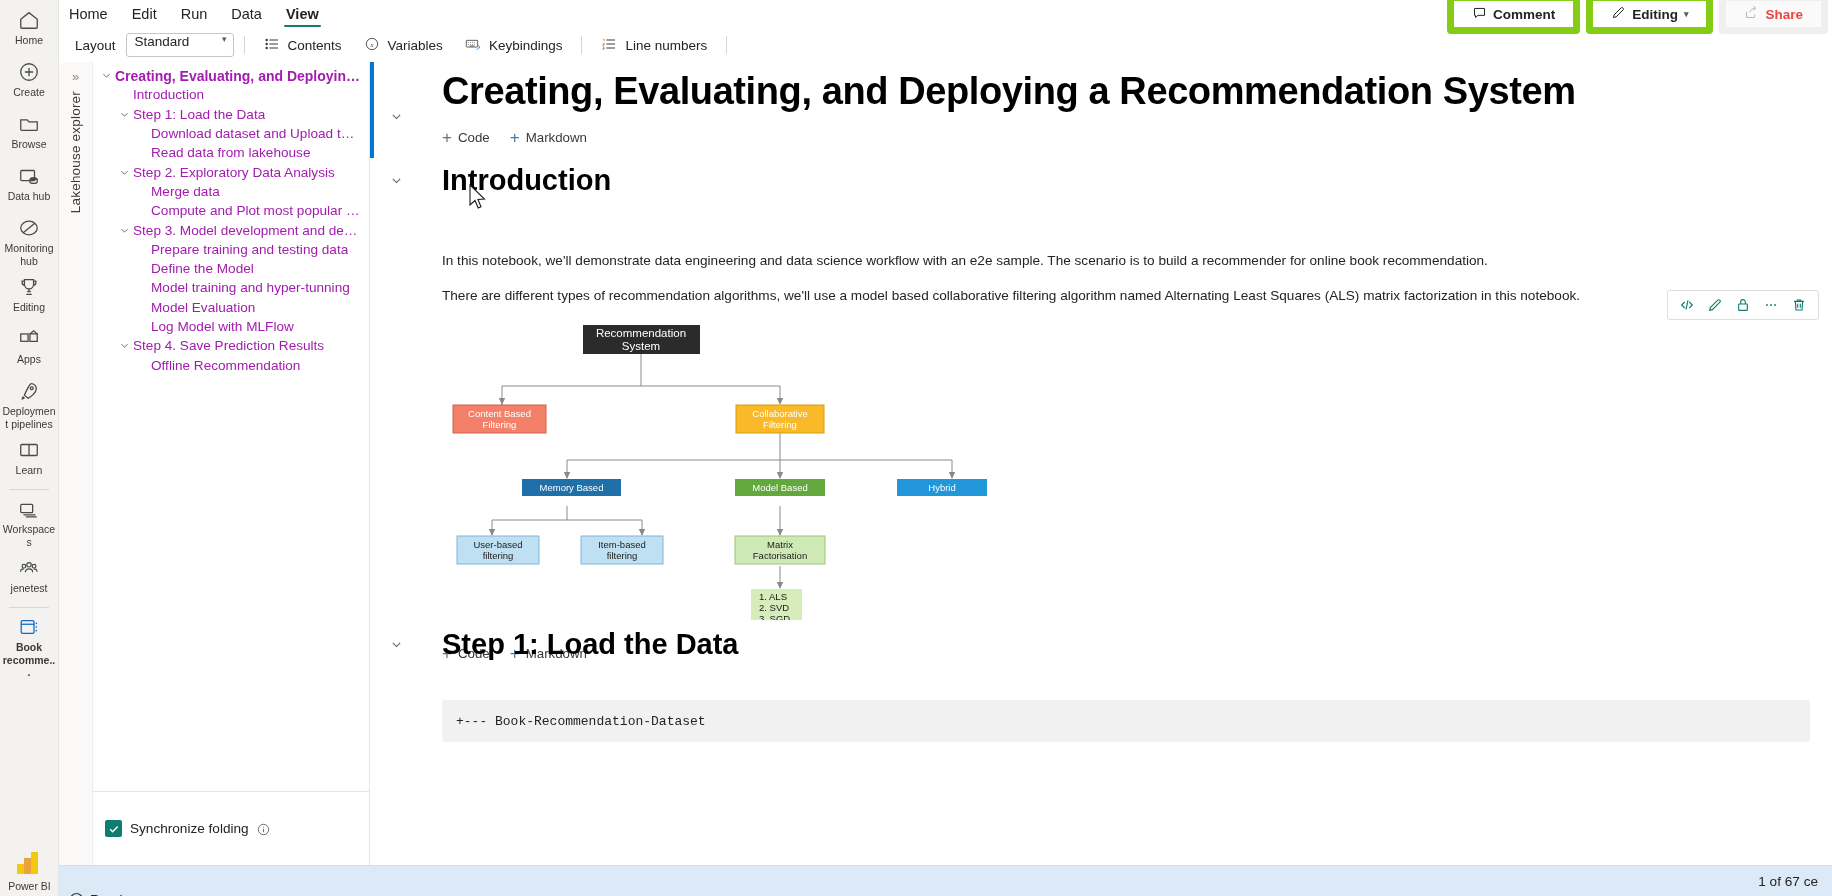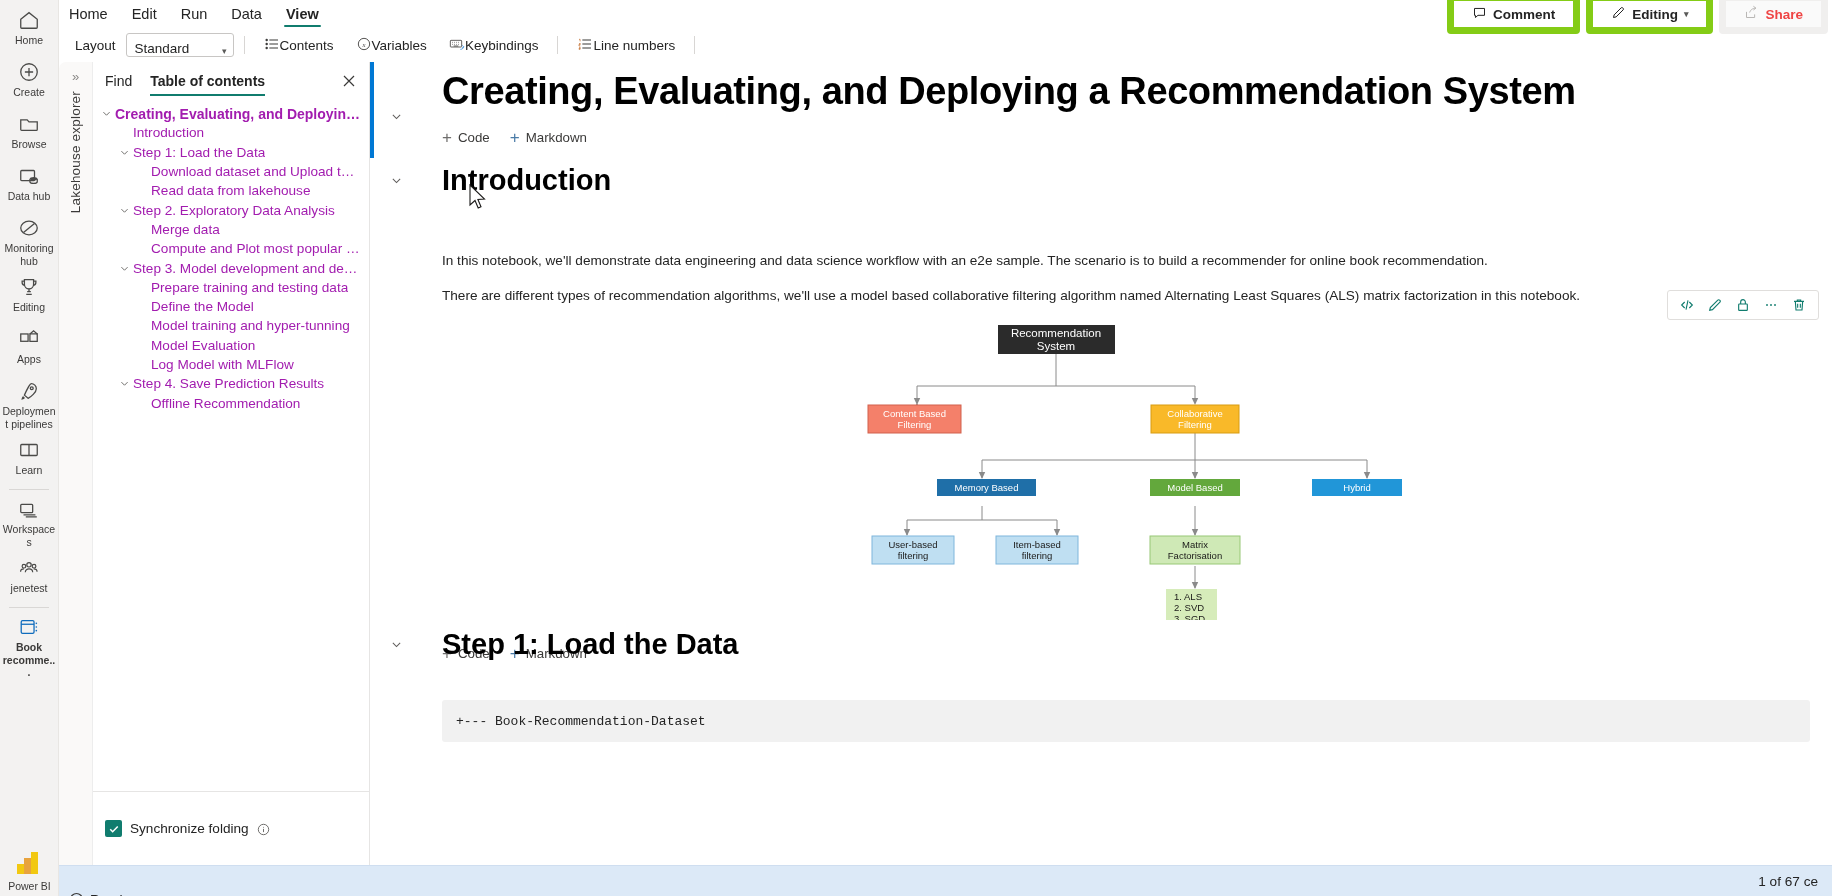--- a/index.html
+++ b/index.html
@@ -69,25 +69,25 @@
   .chev { font-size: 9px; color: #5a5a58; }
 
   
   #cmdbar {
     height: 34px; background:#ffffff; flex: 0 0 34px;
     display: flex; align-items: center; padding-left: 8px; gap: 4px;
   }
   #cmdbar .lbl { font-size: 13.5px; color: #242424; padding: 0 6px 0 8px; }
   .select-box {
     width: 108px; height: 24px; border: 1px solid #c8c6c4; border-radius: 3px;
-    background: #fff; display: flex; align-items: flex-end; justify-content: space-between;
+    background: #fff; display: flex; align-items: flex-start; justify-content: space-between;
     padding: 0 6px 0 8px; font-size: 13.5px; color: #242424; cursor: pointer;
   }
   .cbtn {
-    height: 26px; display: flex; align-items: center; gap: 0;
+    height: 26px; display: flex; align-items: center; gap: 8px;
     padding: 0 9px; font-size: 13.5px; color: #242424; cursor: pointer; border-radius: 3px; white-space: nowrap;
   }
   .cbtn svg { width: 16px; height: 16px; flex: 0 0 16px; }
   .vdiv { width: 1px; height: 18px; background: #d8d6d4; margin: 0 6px; }
 
   
   #body { flex: 1 1 auto; display: flex; min-height: 0; position: relative; }
 
   
   #lh-strip {
@@ -194,21 +194,21 @@
   #status {
     height: 31px; flex: 0 0 31px; background: #dce9f7;
     display: flex; align-items: center; padding: 0 14px 0 10px;
     font-size: 13.6px; color: #242424; border-top: 1px solid #cfdef0;
   }
   #status .s-left { display: flex; align-items: center; gap: 6px; margin-top: 36px; }
   #status .s-ico { width: 15px; height: 15px; color: #3b3a39; }
   #status .s-right { margin-left: auto; white-space: nowrap; overflow: hidden; }
 
   
-  #diagram { margin-left: 72px; position: relative; text-align: center; }
+  #diagram { margin-left: 72px; position: relative; }
 </style>
 </head>
 <body>
 
 <div id="app">
 
   <div id="rail">
 
     <div class="rail-item">
       <span class="rail-ico">
@@ -450,29 +450,20 @@
     </div>
 
     <div id="body">
 
       <div id="lh-strip">
         <span class="dbl">»</span>
         <span id="lh-vert">Lakehouse explorer</span>
       </div>
 
       <div id="toc">
-        <div id="toc-head">
-          <div class="toc-tab">Find</div>
-          <div class="toc-tab sel">Table of contents</div>
-          <span id="toc-close">
-            <svg viewBox="0 0 16 16" fill="none" stroke="currentColor" stroke-width="1.2">
-                <path d="M3 3l10 10M13 3L3 13"></path>
-              </svg>
-          </span>
-        </div>
         <div id="toc-list">
             <div class="toc-row lvl0">
               <span class="toc-caret">
                 <svg viewBox="0 0 16 16" fill="none" stroke="currentColor" stroke-width="1.3">
                   <path d="M3.5 6L8 10.5 12.5 6"></path>
                 </svg>
               </span>
               <span class="toc-text">Creating, Evaluating, and Deployin…</span>
             </div>
             <div class="toc-row lvl1 nocaret">

